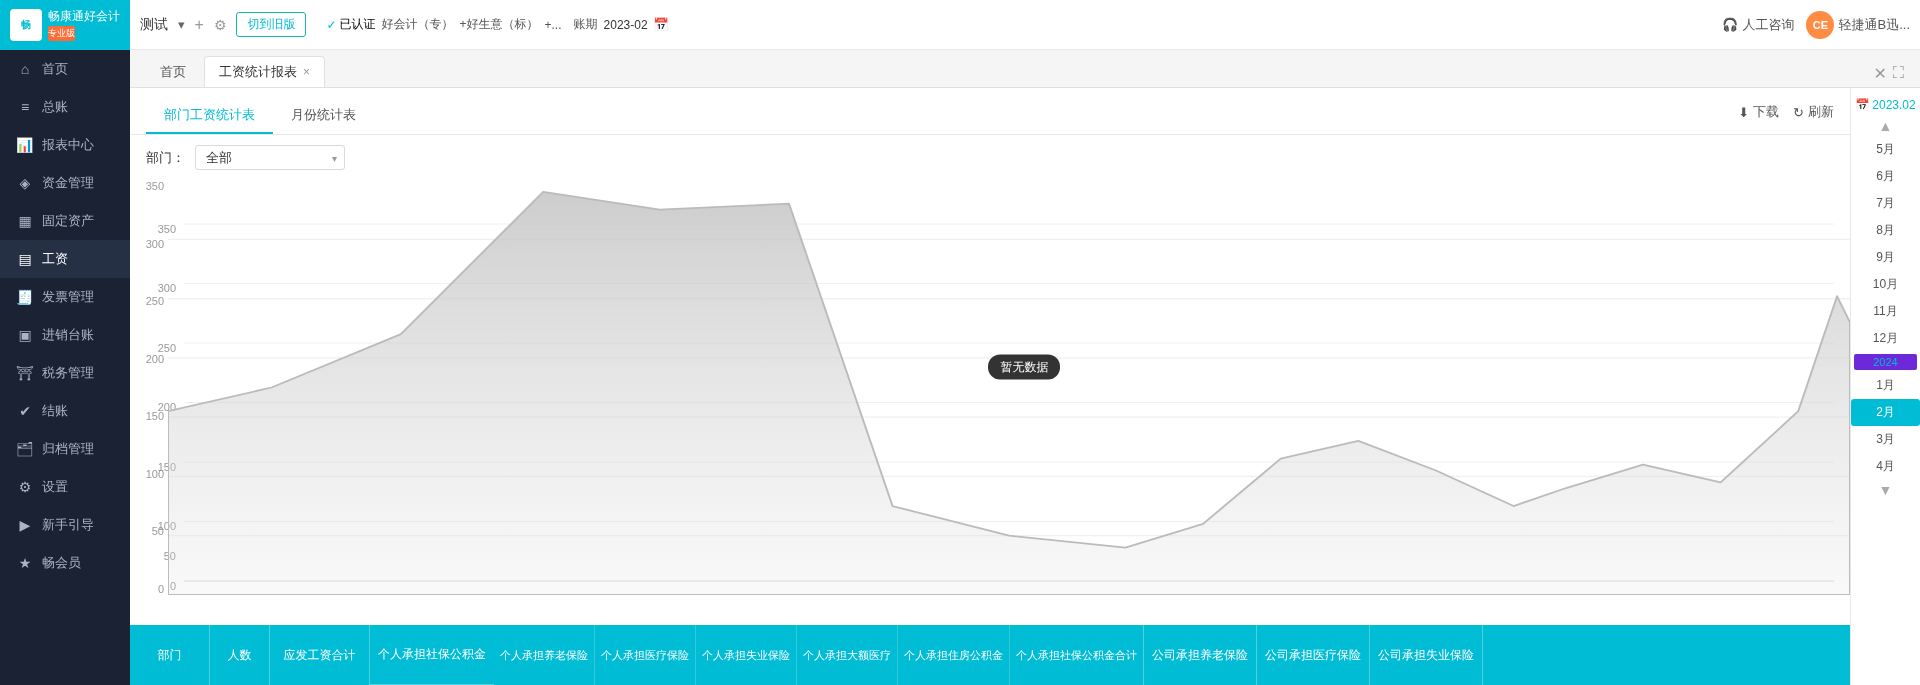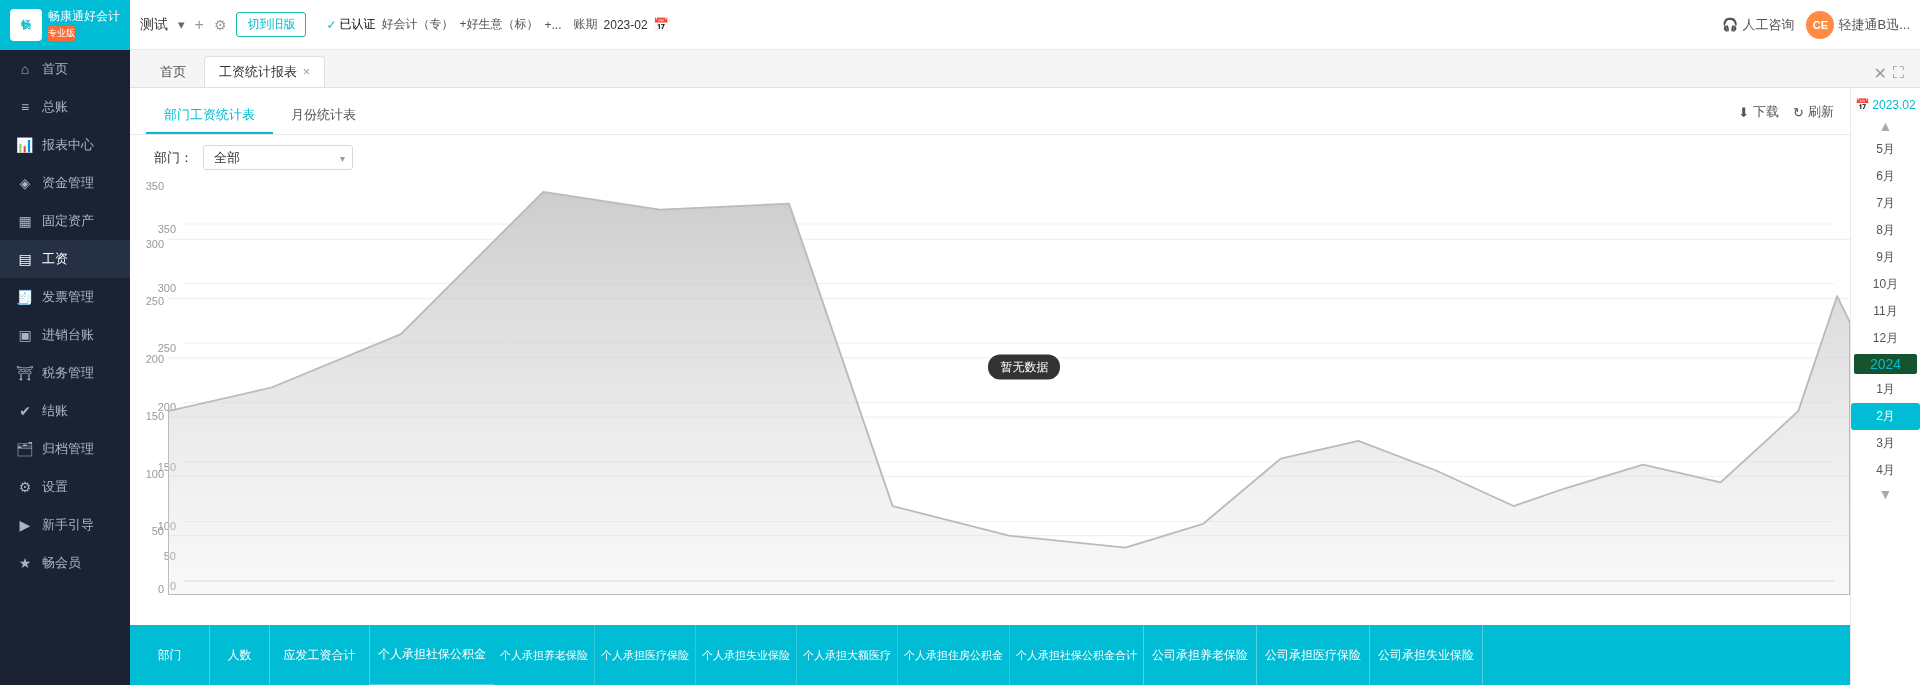--- a/index.html
+++ b/index.html
@@ -147,21 +147,21 @@
       display: flex; align-items: center; gap: 14px;
       padding-bottom: 8px;
     }
     .subtab-action-btn {
       display: flex; align-items: center; gap: 4px;
       color: #555; font-size: 13px; cursor: pointer;
     }
 
     
     .filterbar {
-      padding: 10px 24px;
+      padding: 10px 16px;
       display: flex;
       align-items: center;
       gap: 10px;
       background: white;
       flex-shrink: 0;
     }
     .filter-label { font-size: 13px; color: #333; }
     .filter-select {
       border: 1px solid #d9d9d9;
       padding: 4px 30px 4px 10px;
@@ -283,23 +283,23 @@
       cursor: pointer;
       width: 100%;
       text-align: center;
     }
     .right-panel-month.active {
       background: #00bcd4;
       color: white;
       border-radius: 3px;
     }
     .year-section-label {
-      font-size: 14px;
+      font-size: 11px;
       color: #00bcd4;
-      background: #14532d;
+      background: #6d28d9;
       padding: 2px 6px;
       border-radius: 2px;
       margin: 2px 0;
       width: 90%;
       text-align: center;
     }
   </style>
 </head>
 <body>
 

